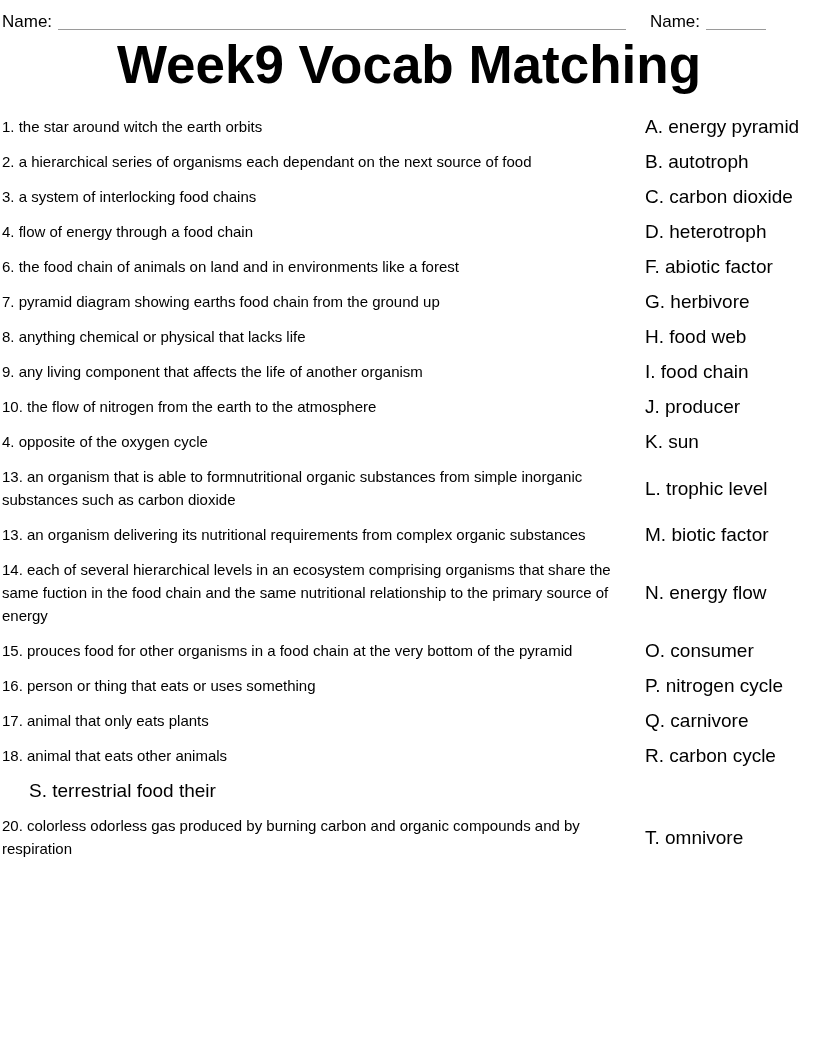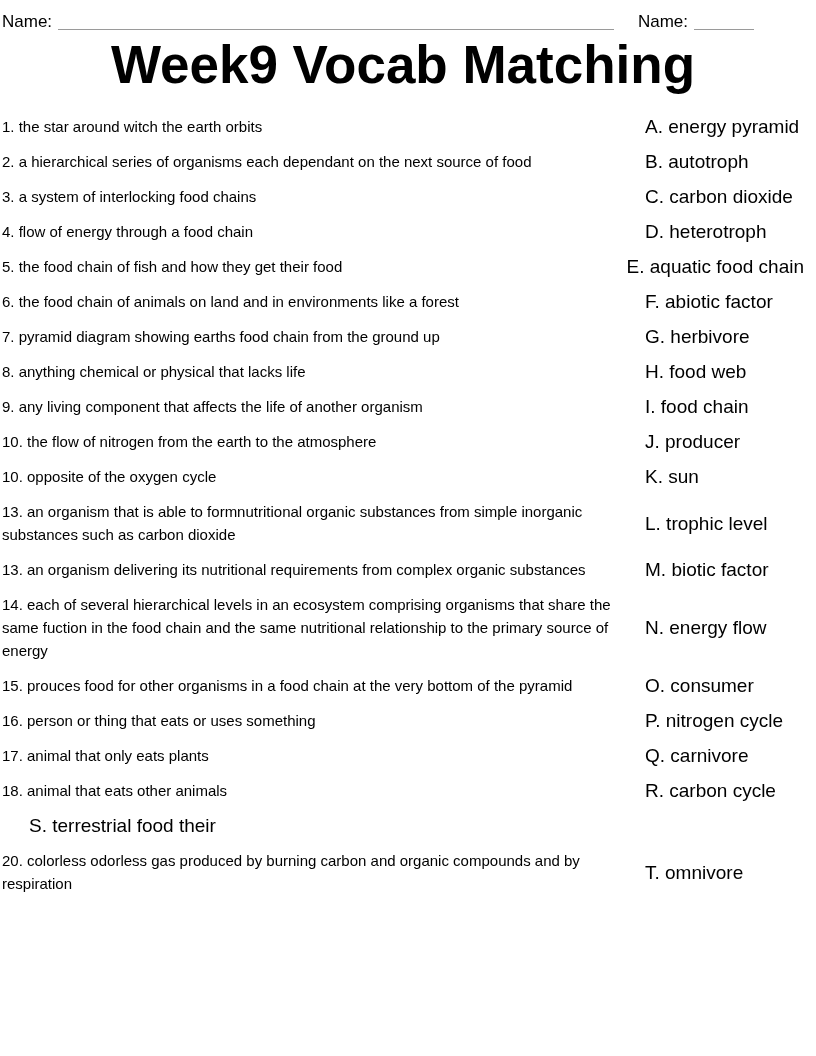--- a/index.html
+++ b/index.html
@@ -7,21 +7,21 @@
   body {
     width: 816px;
     height: 1056px;
     font-family: "Liberation Sans", "DejaVu Sans", sans-serif;
     color: #000000;
     overflow: hidden;
   }
   .page {
     width: 816px;
     height: 1056px;
-    padding: 8px 12px 0 2px;
+    padding: 8px 0 0 2px;
     position: relative;
     background: #ffffff;
   }
   .header {
     display: flex;
     align-items: flex-end;
     font-size: 17px;
     padding: 2px 50px 0 0;
     height: 24px;
   }
@@ -99,24 +99,20 @@
     <div class="row">
       <div class="q">3. a system of interlocking food chains</div>
       <div class="a">C. carbon dioxide</div>
     </div>
 
     <div class="row">
       <div class="q">4. flow of energy through a food chain</div>
       <div class="a">D. heterotroph</div>
     </div>
 
-    <div class="row">
-      <div class="q">5. the food chain of fish and how they get their food</div>
-      <div class="a">E. aquatic food chain</div>
-    </div>
 
     <div class="row">
       <div class="q">6. the food chain of animals on land and in environments like a forest</div>
       <div class="a">F. abiotic factor</div>
     </div>
 
     <div class="row">
       <div class="q">7. pyramid diagram showing earths food chain from the ground up</div>
       <div class="a">G. herbivore</div>
     </div>
@@ -130,21 +126,21 @@
       <div class="q">9. any living component that affects the life of another organism</div>
       <div class="a">I. food chain</div>
     </div>
 
     <div class="row">
       <div class="q">10. the flow of nitrogen from the earth to the atmosphere</div>
       <div class="a">J. producer</div>
     </div>
 
     <div class="row">
-      <div class="q">10. opposite of the oxygen cycle</div>
+      <div class="q">4. opposite of the oxygen cycle</div>
       <div class="a">K. sun</div>
     </div>
 
     <div class="row">
       <div class="q">13. an organism that is able to formnutritional organic substances from simple inorganic substances such as carbon dioxide</div>
       <div class="a">L. trophic level</div>
     </div>
 
     <div class="row">
       <div class="q">13. an organism delivering its nutritional requirements from complex organic substances</div>

